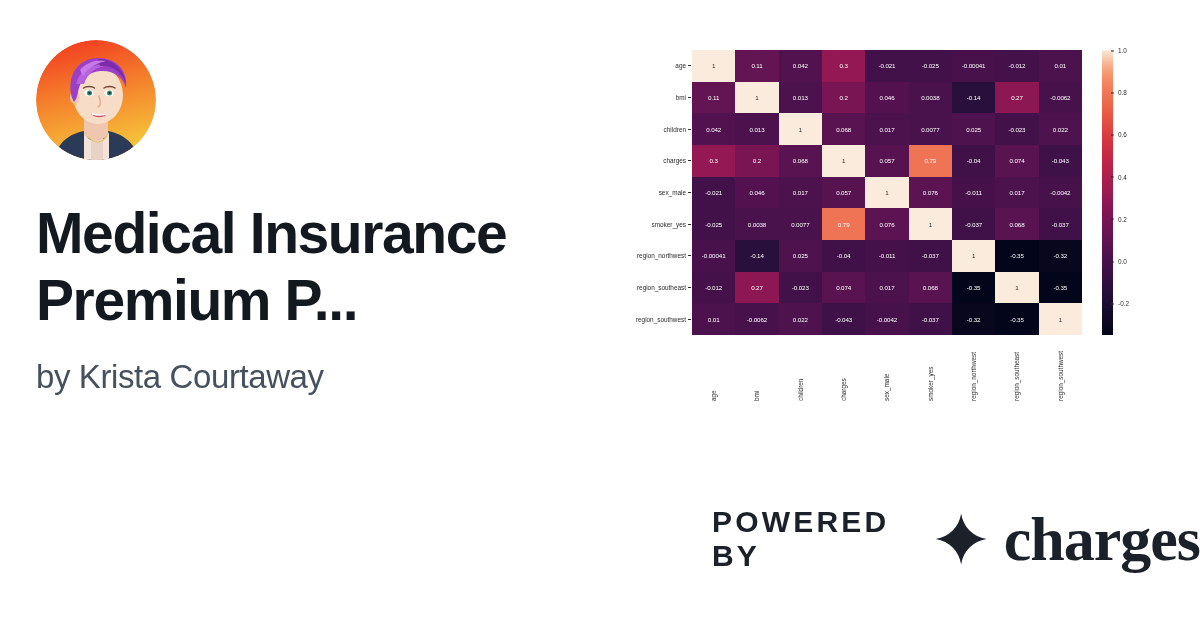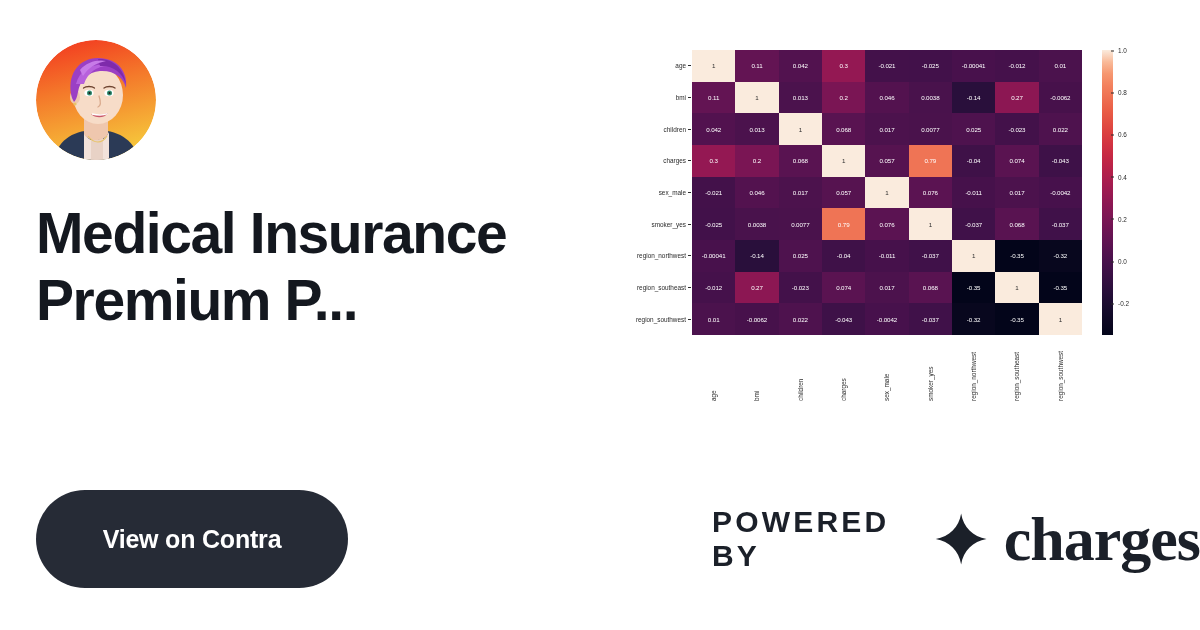--- a/index.html
+++ b/index.html
@@ -246,22 +246,22 @@
         <circle cx="39" cy="64" r="1.6" fill="#E8C469"></circle>
 
         <path d="M52 96 C58 104 66 104 71 96" stroke="#E8C469" stroke-width="1.2" fill="none"></path>
       </g>
     </svg>
   </div>
 
   <h1 id="project-title">Medical Insurance
 Premium P...</h1>
 
-
-  <button id="cta-button">View on Contra</button>
+  <div id="byline">by Krista Courtaway</div>
+
 </div>
 
 <div id="powered-by">
   <span id="powered-by-label">POWERED BY</span>
   <svg id="contra-star" width="62" height="62" viewBox="0 0 62 62">
     <path d="M31 2 C33.5 17.5 44.5 28.5 60 31 C44.5 33.5 33.5 44.5 31 60 C28.5 44.5 17.5 33.5 2 31 C17.5 28.5 28.5 17.5 31 2 Z" fill="#1B2029"></path>
   </svg>
   <span id="contra-wordmark">charges</span>
 </div>
 

